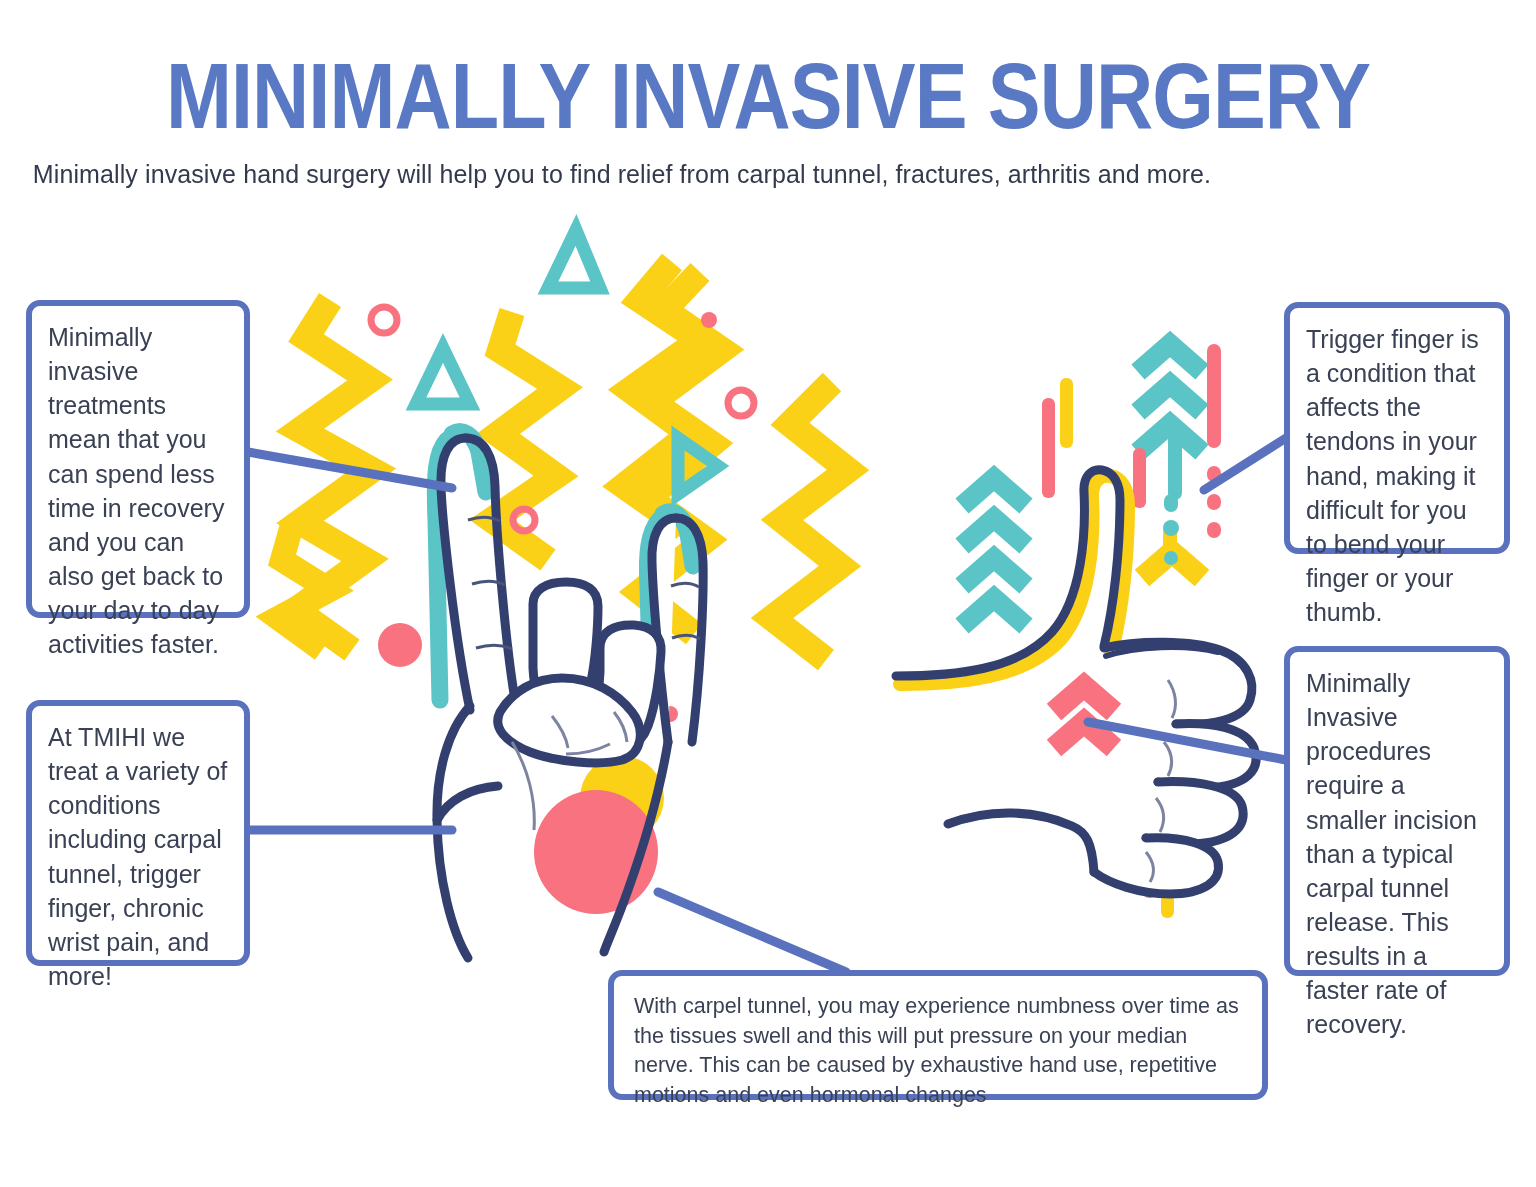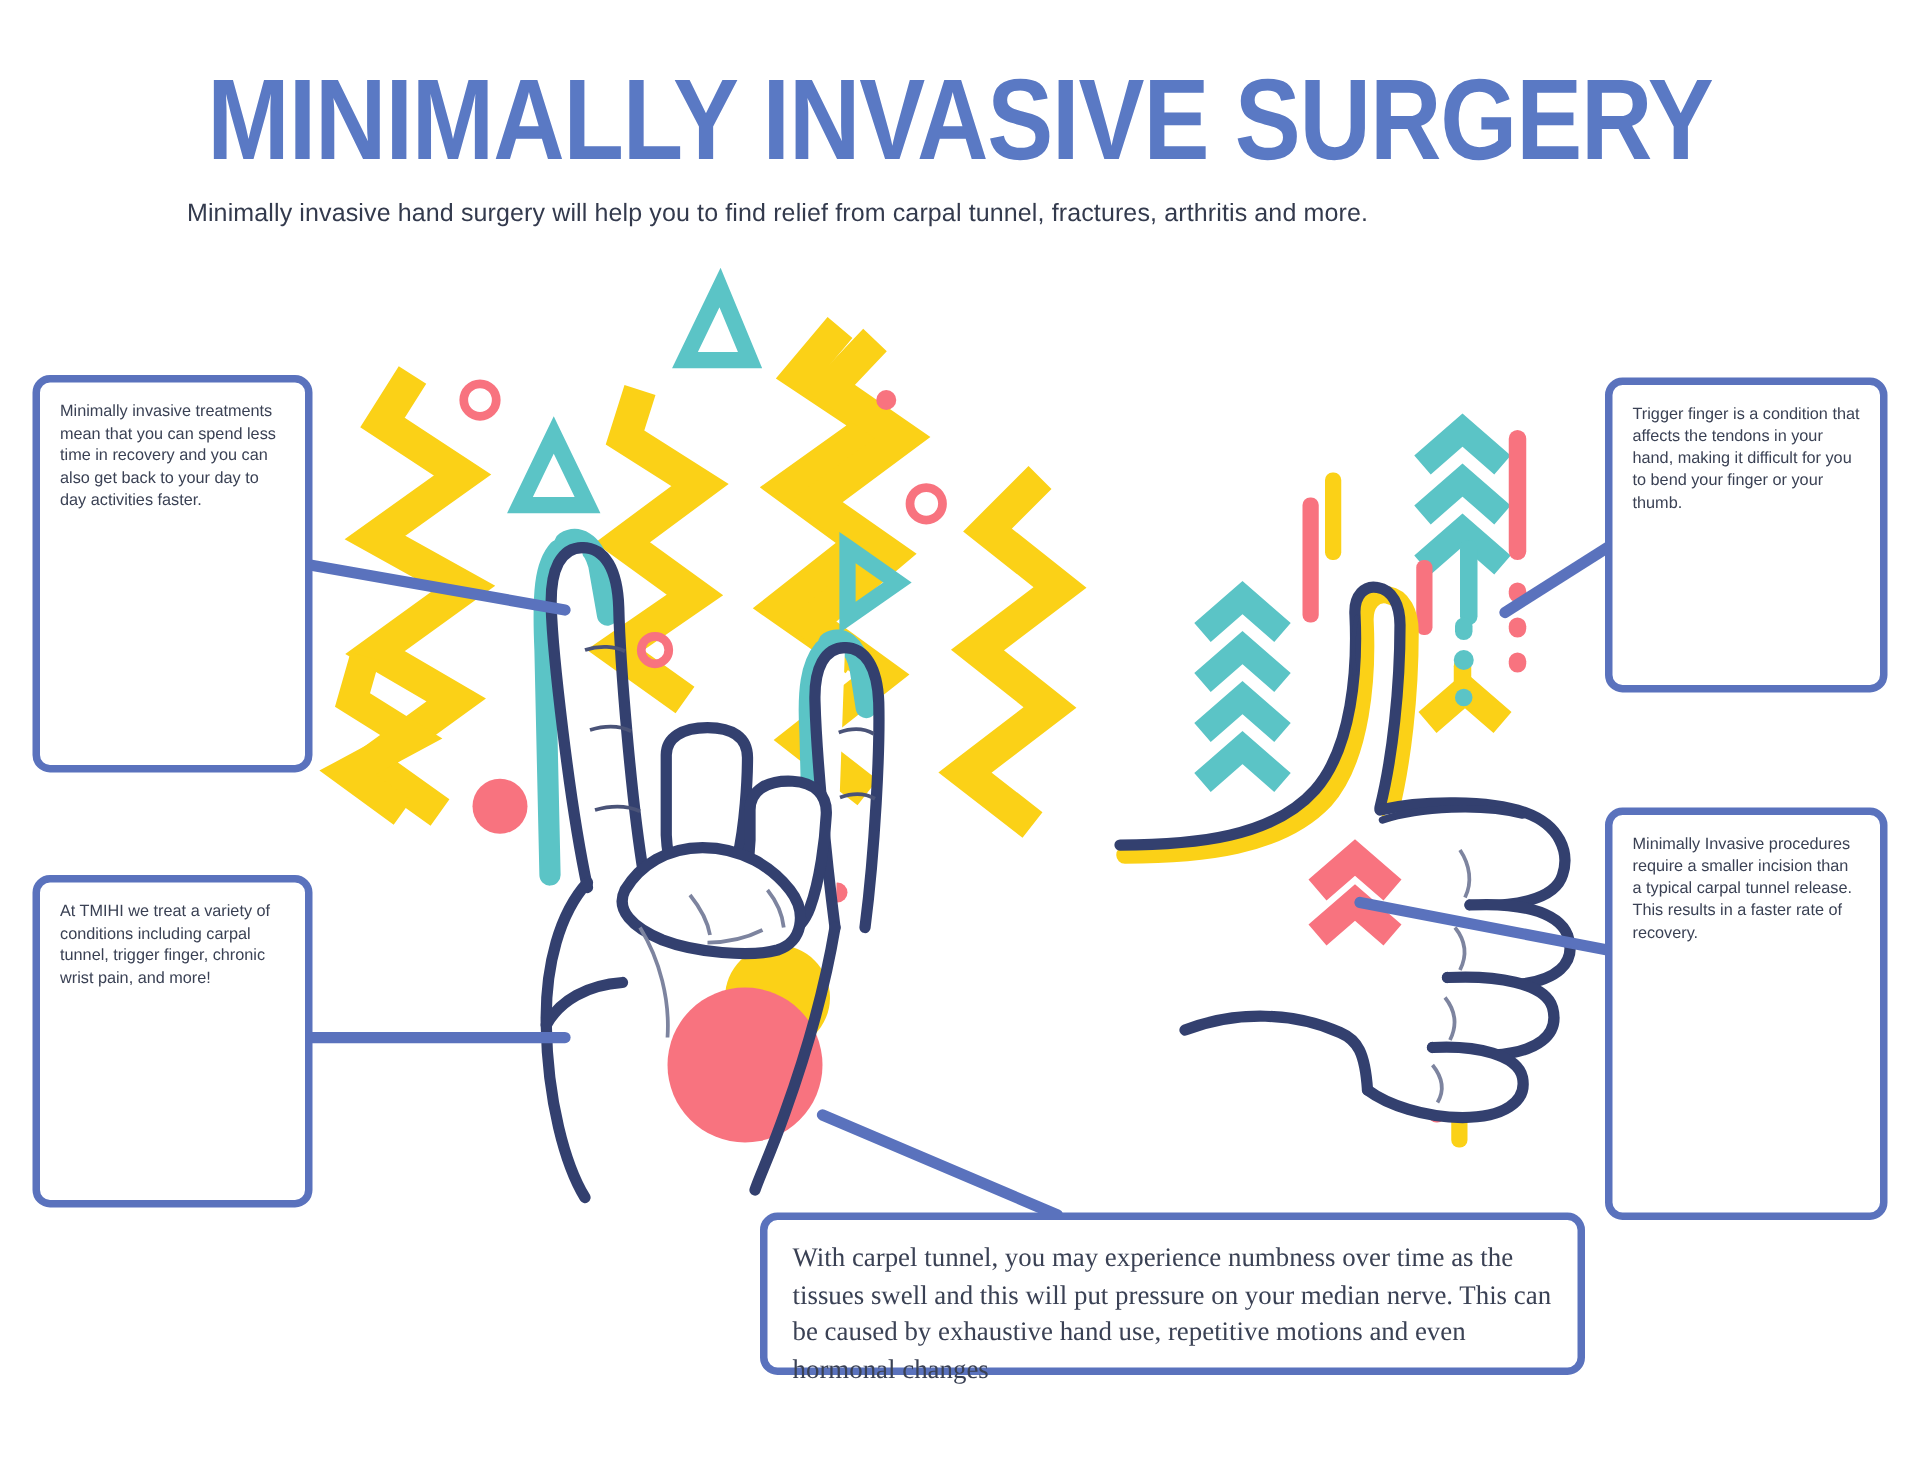--- a/index.html
+++ b/index.html
@@ -15,37 +15,37 @@
     font-family:"Liberation Sans","DejaVu Sans",sans-serif;
     font-weight:bold;font-size:92px;line-height:1;
     letter-spacing:-1px;
     color:#5a79c4;
     transform:scaleX(0.86);
     transform-origin:center top;
     white-space:nowrap;
   }
   .subtitle{
     position:absolute;left:0;top:160px;width:1244px;text-align:center;
-    font-size:20px;color:#333a4d;letter-spacing:.1px;
+    font-size:25px;color:#333a4d;letter-spacing:.1px;
   }
 
   
   .callout{
     position:absolute;
     box-sizing:border-box;
     background:#ffffff;
     border:6px solid #5a72bd;
     border-radius:14px;
     color:#3a4154;
-    font-size:13px;
+    font-size:25px;
     line-height:1.365;
     padding:14px 16px 12px 16px;
     z-index:40;
   }
-  .callout.wide{font-size:21.5px;line-height:1.38;padding:16px 13px 14px 20px;font-family:Liberation Serif, serif;}
+  .callout.wide{font-size:21.5px;line-height:1.38;padding:16px 13px 14px 20px;}
 
   
   .lines{position:absolute;left:0;top:0;width:1536px;height:1187px;z-index:30;pointer-events:none;}
 
   
   .art{position:absolute;left:0;top:0;width:1536px;height:1187px;z-index:10;}
 </style>
 </head>
 <body>
 

